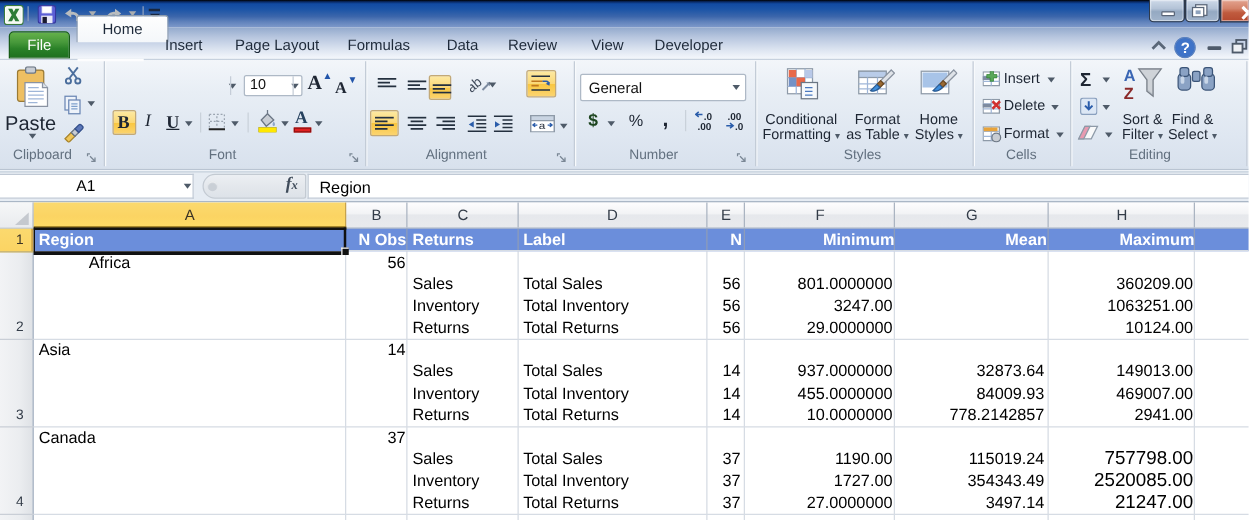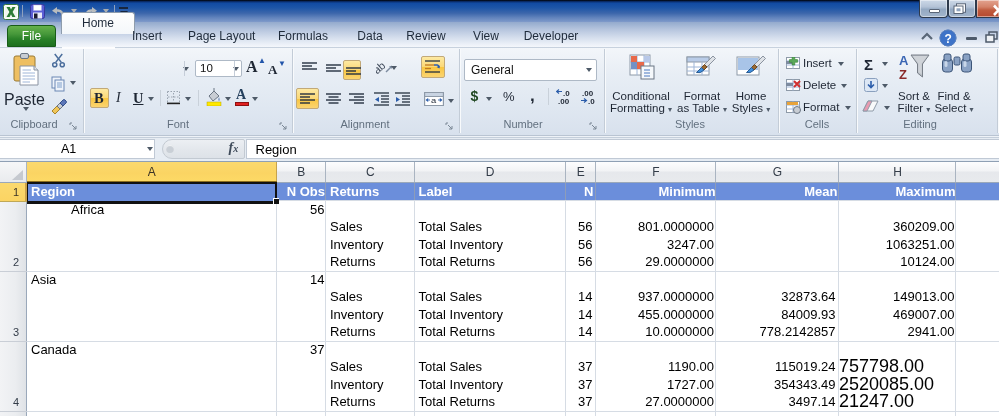--- a/index.html
+++ b/index.html
@@ -535,20 +535,20 @@
   <div class="abs" style="left:596px;top:288.0px;width:118px;line-height:17.5px;font-size:13px;text-align:right;">937.0000000<br>455.0000000<br>10.0000000</div>
   <div class="abs" style="left:716px;top:288.0px;width:119.5px;line-height:17.5px;font-size:13px;text-align:right;">32873.64<br>84009.93<br>778.2142857</div>
   <div class="abs" style="left:839px;top:288.0px;width:115.5px;line-height:17.5px;font-size:13px;text-align:right;">149013.00<br>469007.00<br>2941.00</div>
   <div class="abs" style="left:31px;top:340.5px;height:17.5px;line-height:17.5px;font-size:13px;">Canada</div>
   <div class="abs" style="left:276.5px;top:340.5px;width:48px;height:17.5px;line-height:17.5px;font-size:13px;text-align:right;">37</div>
   <div class="abs" style="left:330px;top:358.0px;line-height:17.5px;font-size:13px;">Sales<br>Inventory<br>Returns</div>
   <div class="abs" style="left:418.5px;top:358.0px;line-height:17.5px;font-size:13px;">Total Sales<br>Total Inventory<br>Total Returns</div>
   <div class="abs" style="left:565.5px;top:358.0px;width:27px;line-height:17.5px;font-size:13px;text-align:right;">37<br>37<br>37</div>
   <div class="abs" style="left:596px;top:358.0px;width:118px;line-height:17.5px;font-size:13px;text-align:right;">1190.00<br>1727.00<br>27.0000000</div>
   <div class="abs" style="left:716px;top:358.0px;width:119.5px;line-height:17.5px;font-size:13px;text-align:right;">115019.24<br>354343.49<br>3497.14</div>
-  <div class="abs" style="left:839px;top:358.0px;width:115.5px;line-height:17.5px;font-size:18px;">757798.00<br>2520085.00<br>21247.00</div>
+  <div class="abs" style="left:839px;top:358.0px;width:115.5px;line-height:17.5px;font-size:15px;text-align:right;">757798.00<br>2520085.00<br>21247.00</div>
   <div class="abs" style="left:27px;top:182.4px;width:250.2px;height:1.4px;background:#111;"></div>
   <div class="abs" style="left:26.9px;top:182.4px;width:1.6px;height:21.2px;background:#111;"></div>
   <div class="abs" style="left:27px;top:200.8px;width:250.2px;height:2.8px;background:#111;"></div>
   <div class="abs" style="left:274.6px;top:182.4px;width:2.4px;height:17px;background:#111;"></div>
   <div class="abs" style="left:273.2px;top:197.8px;width:6.2px;height:6.2px;background:#111;border-left:1px solid #fff;border-top:1px solid #fff;"></div>
 
 </div>
 
 </body></html>

